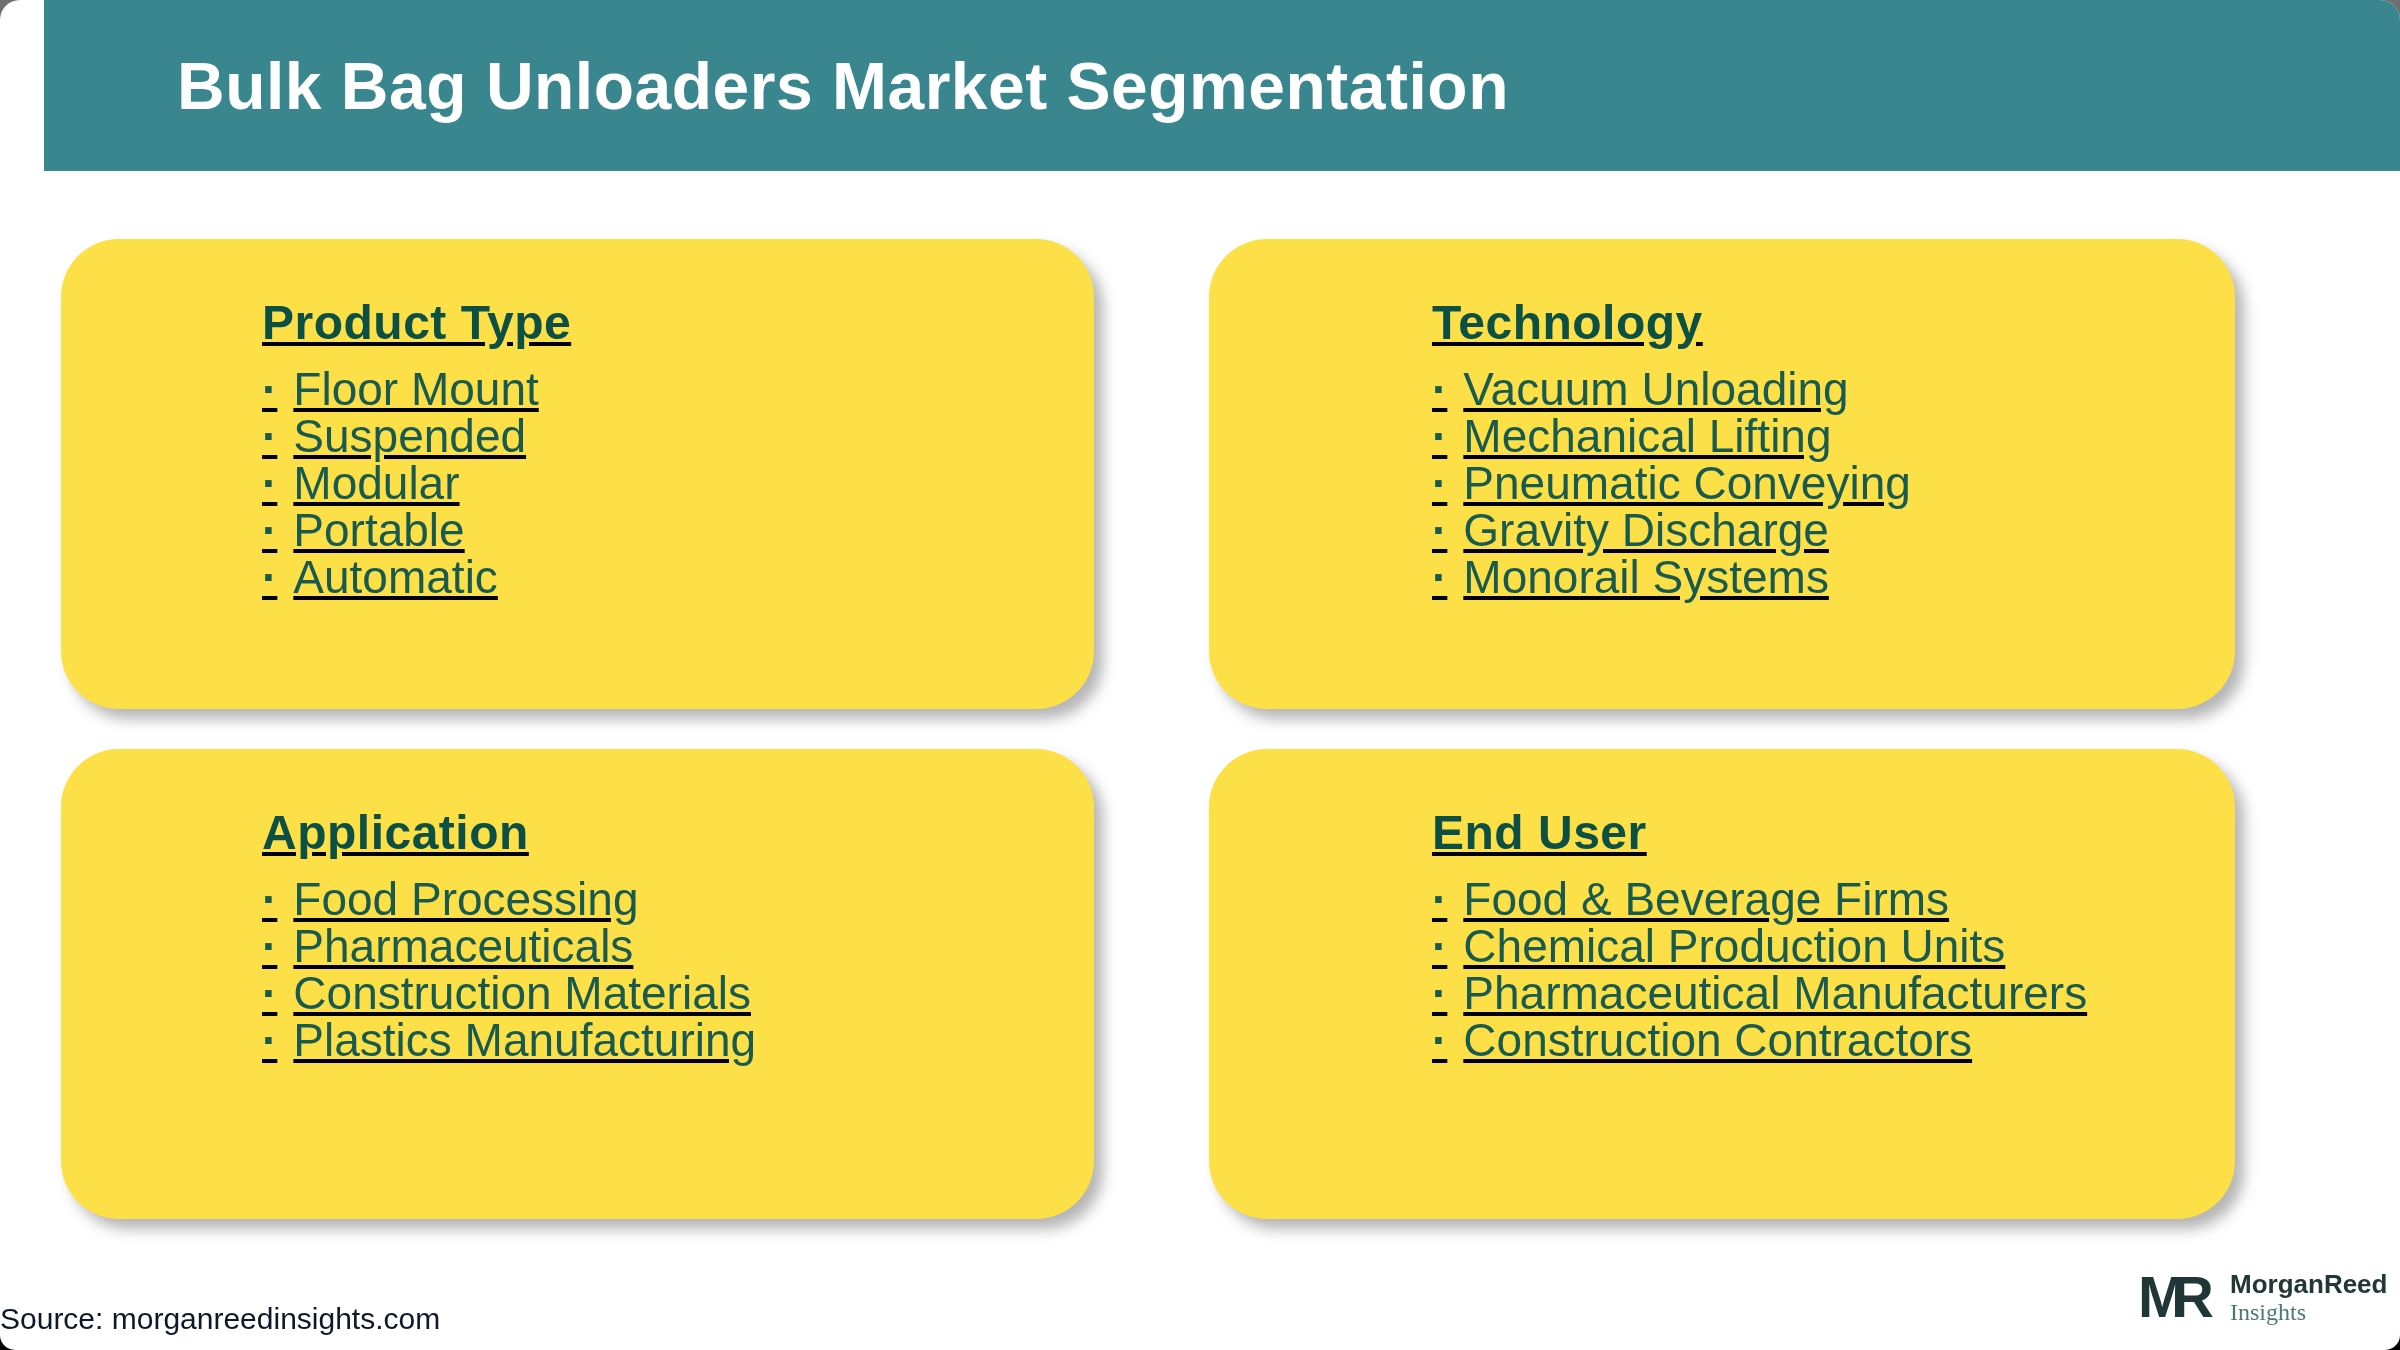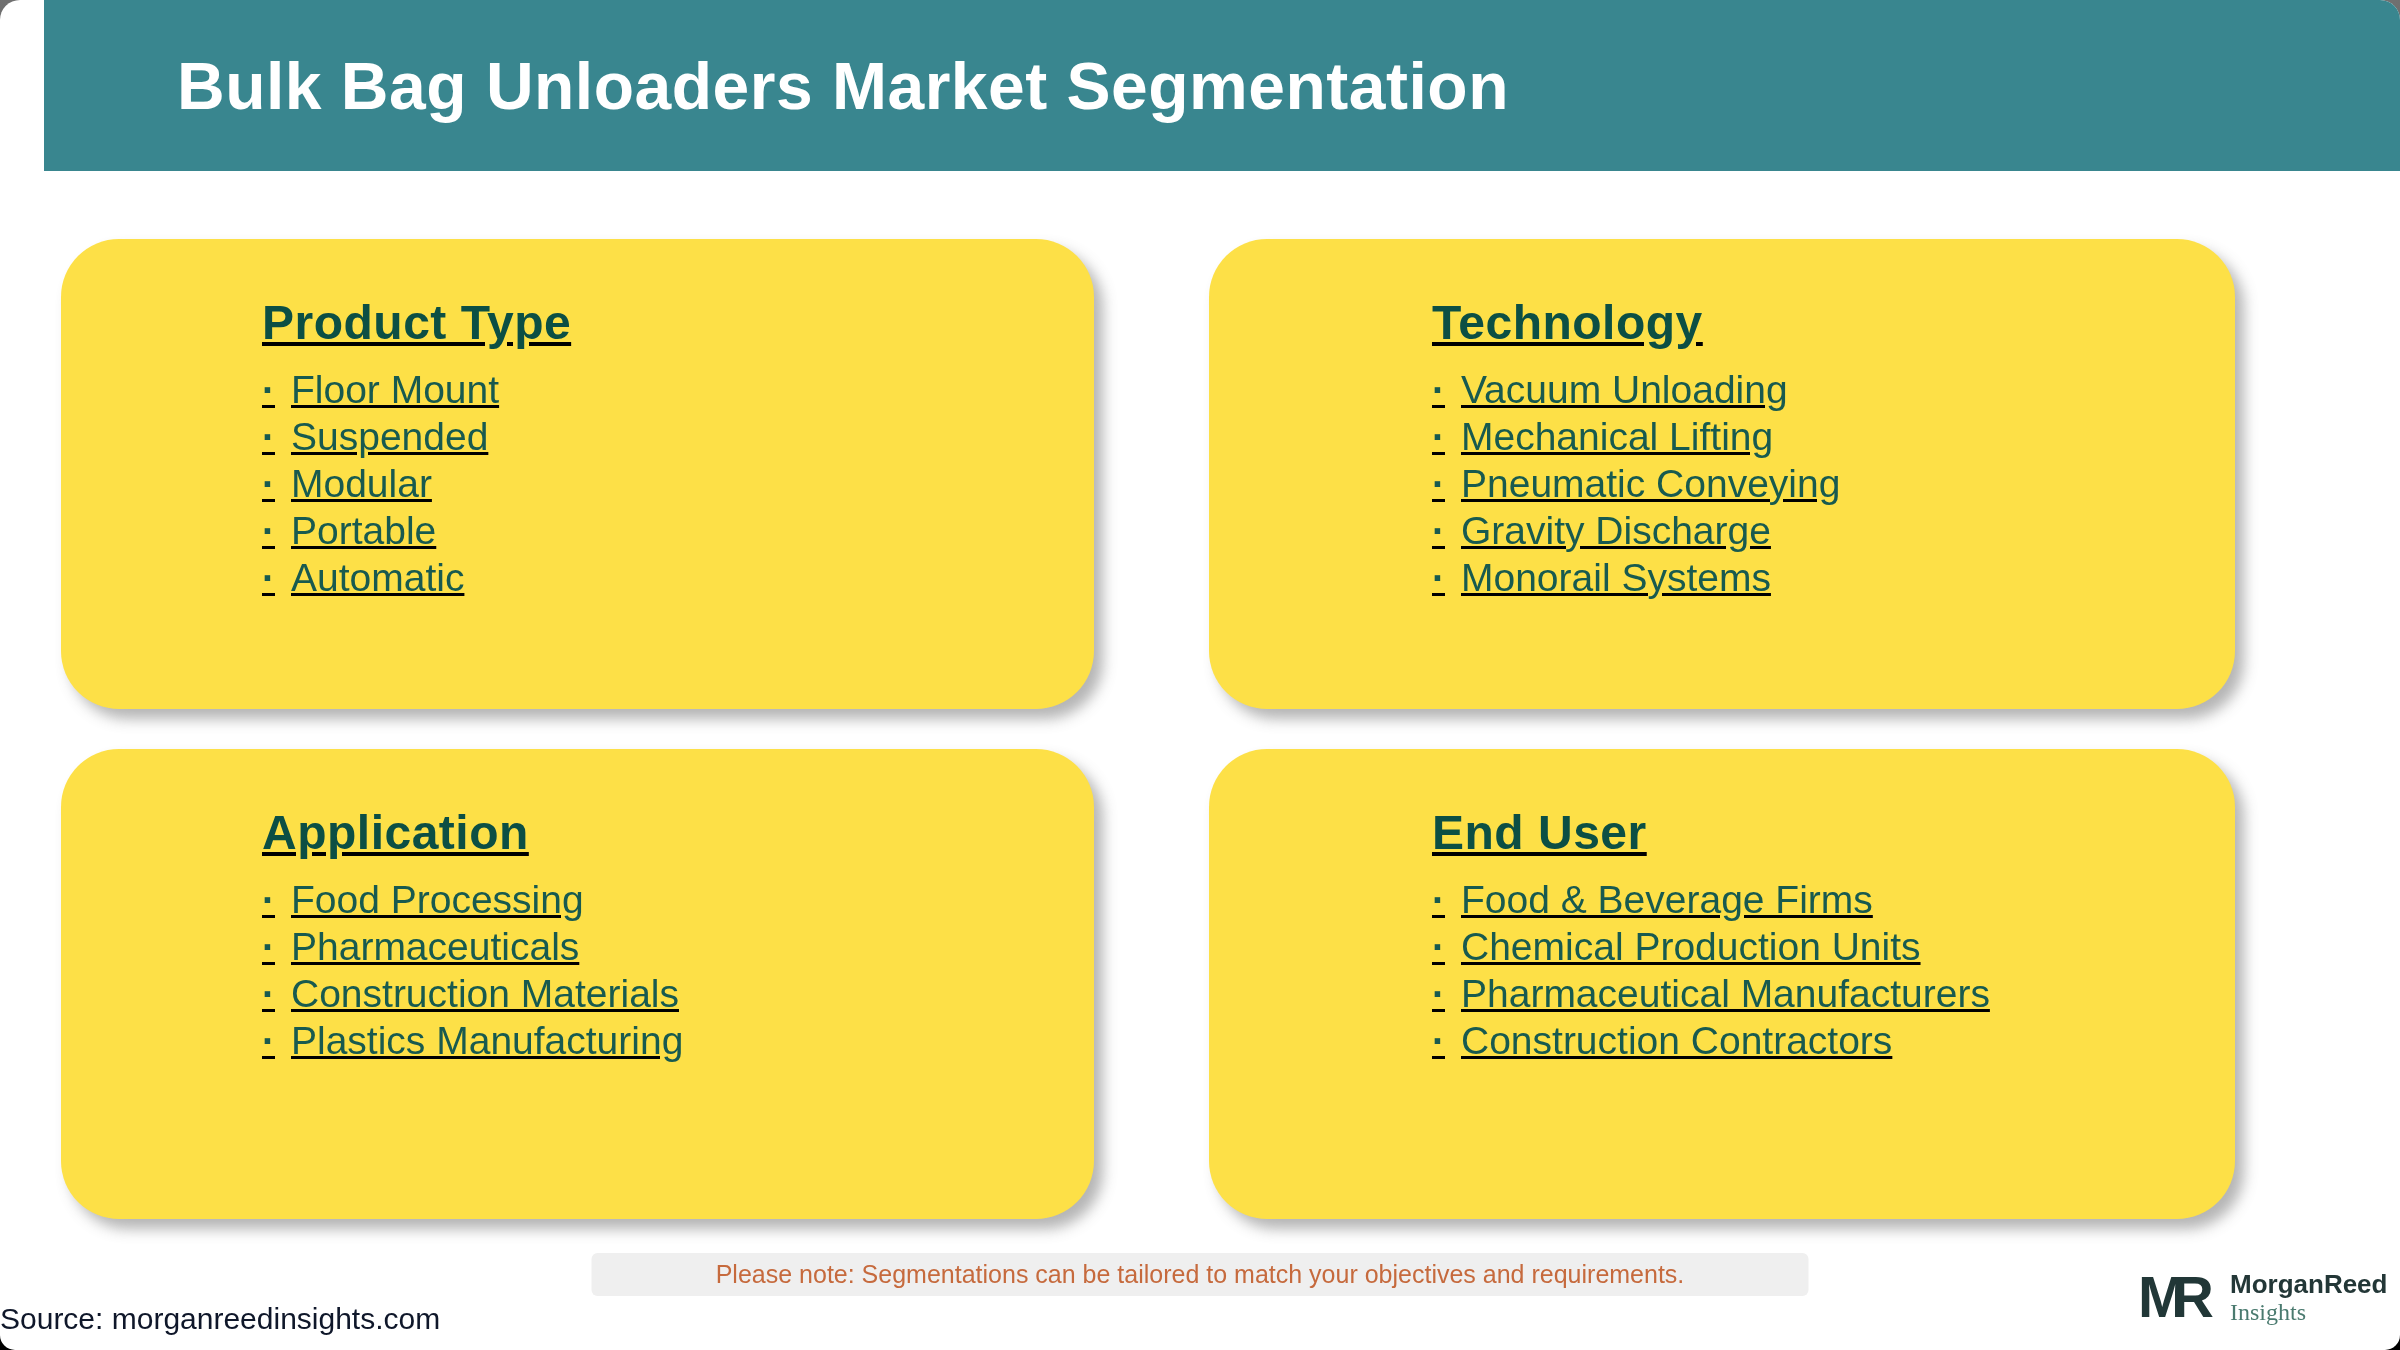--- a/index.html
+++ b/index.html
@@ -33,21 +33,21 @@
   .card.c1{left:61px;top:239px;width:1033px;height:470px;padding:55px 40px 0 201px;}
   .card.c2{left:1209px;top:239px;width:1026px;height:470px;padding:55px 40px 0 223px;}
   .card.c3{left:61px;top:749px;width:1033px;height:470px;padding:55px 40px 0 201px;}
   .card.c4{left:1209px;top:749px;width:1026px;height:470px;padding:55px 40px 0 223px;}
   .card-title{
     font-size:48px;font-weight:bold;color:#0C4F44;
     margin:0 0 14px 0;letter-spacing:0.5px;line-height:1.2;
   }
   ul.card-list{
     list-style:none;margin:0;padding:0;
-    font-size:39px;color:#185A4F;line-height:47px;
+    font-size:46px;color:#185A4F;line-height:47px;
   }
   ul.card-list li{white-space:nowrap;}
   .bullet::before{content:"·";font-weight:bold;}
   .bullet{margin-right:16px;}
   .note{
     position:absolute;left:50%;top:1253px;transform:translateX(-50%);
     width:1217px;height:43px;background:#EFEFEF;border-radius:6px;
     display:flex;align-items:center;justify-content:center;
     font-size:25px;color:#C66A3D;white-space:nowrap;
   }
@@ -117,23 +117,20 @@
   <div class="card c4">
     <h2 class="card-title">End User</h2>
     <ul class="card-list">
       <li><span class="bullet"></span><span>Food &amp; Beverage Firms</span></li>
       <li><span class="bullet"></span><span>Chemical Production Units</span></li>
       <li><span class="bullet"></span><span>Pharmaceutical Manufacturers</span></li>
       <li><span class="bullet"></span><span>Construction Contractors</span></li>
     </ul>
   </div>
 
-  <div class="note">
-    <span>Please note: Segmentations can be tailored to match your objectives and requirements.</span>
-  </div>
 
   <div class="source">Source: morganreedinsights.com</div>
 
   <div class="logo">
     <svg class="monogram" width="82" height="58" viewBox="0 0 82 58">
       <text x="0" y="49">M</text>
       <text x="34" y="49">R</text>
     </svg>
     <div class="wordmark">
       <div class="name">MorganReed</div>

